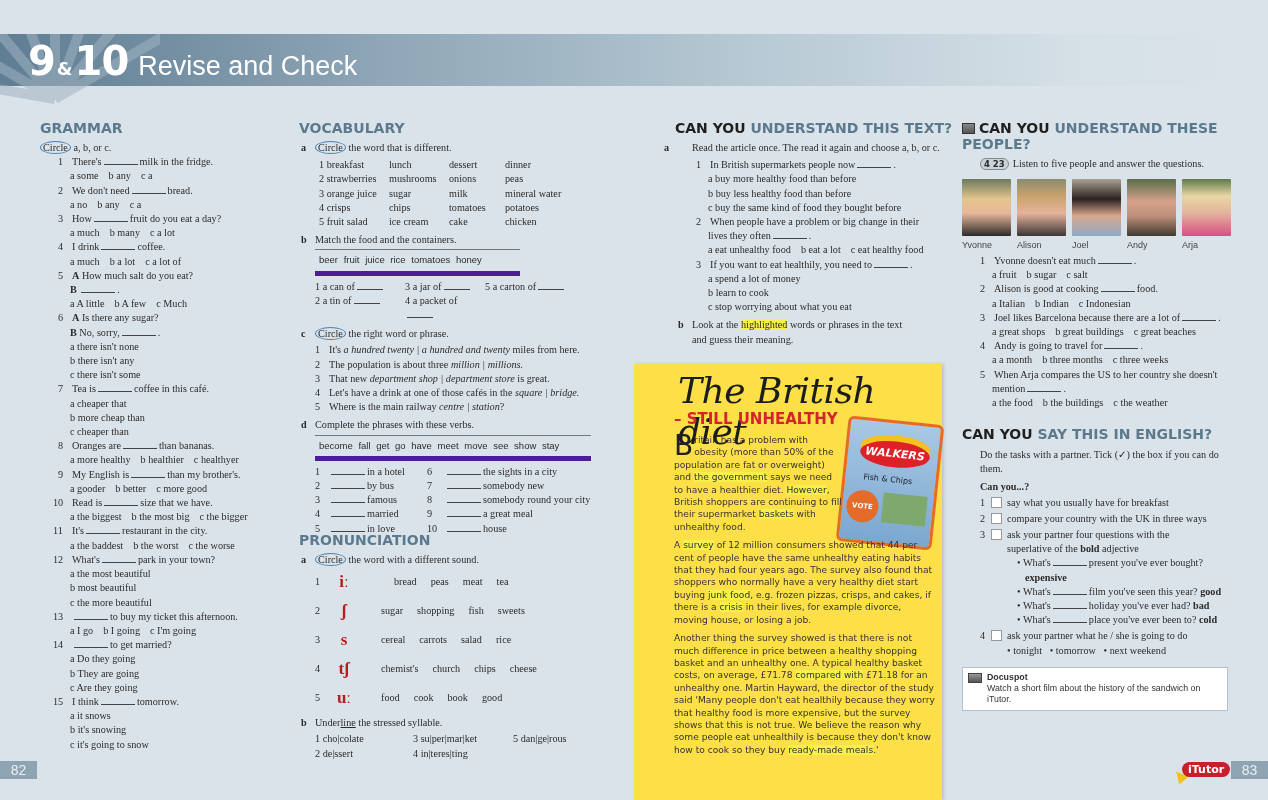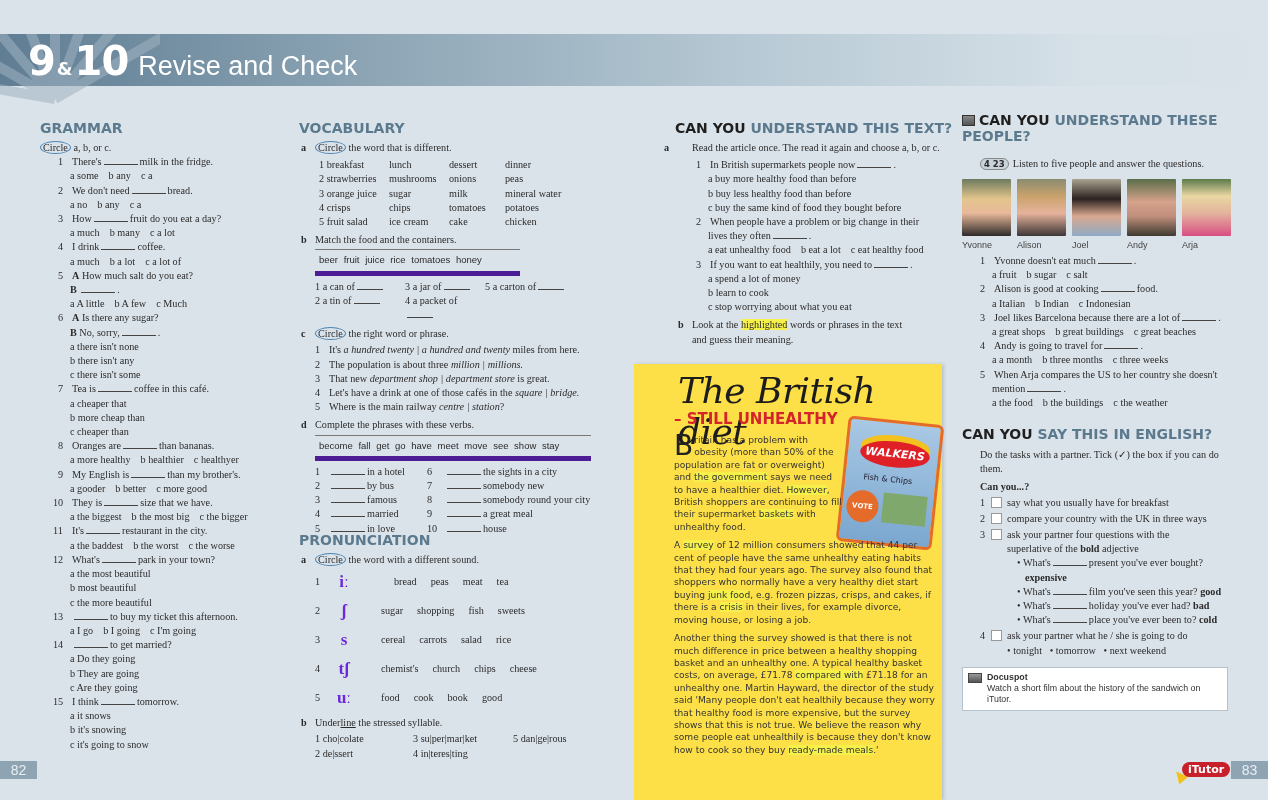--- a/index.html
+++ b/index.html
@@ -52,21 +52,21 @@
   .names { position: absolute; left: 962px; top: 240px; font-family: "Liberation Sans", sans-serif; font-size: 9px; color: #444; display: flex; }
   .names span { width: 55px; }
 
   .cb { display: inline-block; width: 11px; height: 11px; background: #fff; border: 1px solid #999; vertical-align: -2px; margin-right: 5px; }
   .docuspot { position: absolute; left: 962px; top: 667px; width: 266px; height: 44px; background: #fff; border: 1px solid #b5c2cc; font-family: "Liberation Sans", sans-serif; font-size: 8.8px; color: #333; padding: 4px 6px 0 24px; line-height: 11px; }
   .tv { position: absolute; left: 5px; top: 5px; width: 14px; height: 10px; background: linear-gradient(#999,#555); border: 1px solid #444; }
   .pagenum { position: absolute; top: 761px; width: 37px; height: 18px; background: #8fa4b3; color: #e8eef2; font-family: "Liberation Sans", sans-serif; font-size: 14px; text-align: center; line-height: 18px; }
   .itutor { position: absolute; left: 1182px; top: 762px; background: #c8202b; color: #fff; font: bold 11px "DejaVu Sans", sans-serif; padding: 1px 6px; border-radius: 8px; }
   .cursor { position: absolute; left: 1174px; top: 770px; width: 0; height: 0; border-left: 6px solid transparent; border-right: 6px solid transparent; border-bottom: 12px solid #f1c21b; transform: rotate(-40deg); }
   .audio { display: inline-block; border: 1px solid #888; border-radius: 8px; font: bold 8.5px "DejaVu Sans", sans-serif; padding: 0 3px; background: #c9d3da; margin-right: 4px; }
-  .ico-sym { display: inline-block; width: 30px; height: 24px; vertical-align: middle; font-size: 17px; color: #6d28d9; font-weight: bold; text-align: center; line-height: 24px; }
+  .ico-sym { display: inline-block; width: 30px; height: 24px; vertical-align: middle; font-size: 17px; color: #b91c1c; font-weight: bold; text-align: center; line-height: 24px; }
   .pron-row { display: flex; align-items: center; height: 29px; }
   .pron-row .words span { margin-right: 14px; }
   .tvicon { display: inline-block; width: 13px; height: 11px; background: linear-gradient(#888,#555); border: 1px solid #333; margin-right: 4px; vertical-align: -1px; }
 </style>
 </head>
 <body>
 
 <div class="page">
 
   <div class="banner">
@@ -128,21 +128,21 @@
     </div>
     <div>
       <div class="line ind1"><span class="n">8</span><span>Oranges are</span><span class="blank"></span><span>than bananas.</span></div>
       <div class="line ind2"><span class="opt">a  more healthy</span><span class="opt">b  healthier</span><span class="opt">c  healthyer</span></div>
     </div>
     <div>
       <div class="line ind1"><span class="n">9</span><span>My English is</span><span class="blank"></span><span>than my brother's.</span></div>
       <div class="line ind2"><span class="opt">a  gooder</span><span class="opt">b  better</span><span class="opt">c  more good</span></div>
     </div>
     <div>
-      <div class="line" style="padding-left:13px"><span class="n" style="width:19px">10</span><span>They is</span><span class="blank"></span><span>size that we have.</span></div>
+      <div class="line" style="padding-left:13px"><span class="n" style="width:19px">10</span><span>Read is</span><span class="blank"></span><span>size that we have.</span></div>
       <div class="line ind2"><span class="opt">a  the biggest</span><span class="opt">b  the most big</span><span class="opt">c  the bigger</span></div>
     </div>
     <div>
       <div class="line" style="padding-left:13px"><span class="n" style="width:19px">11</span><span>It's</span><span class="blank"></span><span>restaurant in the city.</span></div>
       <div class="line ind2"><span class="opt">a  the baddest</span><span class="opt">b  the worst</span><span class="opt">c  the worse</span></div>
     </div>
     <div>
       <div class="line" style="padding-left:13px"><span class="n" style="width:19px">12</span><span>What's</span><span class="blank"></span><span>park in your town?</span></div>
       <div class="line ind2">a  the most beautiful</div>
       <div class="line ind2">b  most beautiful</div>
@@ -305,21 +305,21 @@
       <div class="vote">VOTE</div>
       <div class="pic"></div>
     </div>
     <div class="art-body">
       <p style="width:168px"><span class="dropcap">B</span><span>ritain has a problem with obesity (more than 50% of the population are fat or overweight) and </span><span class="hl">the government</span><span> says we need to have a healthier diet. </span><span class="hl">However</span><span>, British shoppers are continuing to fill their supermarket </span><span class="hl">baskets</span><span> with unhealthy food.</span></p>
       <p><span>A </span><span class="hl">survey</span><span> of 12 million consumers showed that 44 per cent of people have the same unhealthy eating habits that they had four years ago. The survey also found that shoppers who normally have a very healthy diet start buying </span><span class="hl">junk food</span><span>, e.g. frozen pizzas, crisps, and cakes, if there is a </span><span class="hl">crisis</span><span> in their lives, for example divorce, moving house, or losing a job.</span></p>
       <p><span>Another thing the survey showed is that there is not much difference in price between a healthy shopping basket and an unhealthy one. A typical healthy basket costs, on average, £71.78 </span><span class="hl">compared with</span><span> £71.18 for an unhealthy one. Martin Hayward, the director of the study said 'Many people don't eat healthily because they worry that healthy food is more expensive, but the survey shows that this is not true. We believe the reason why some people eat unhealthily is because they don't know how to cook so they buy </span><span class="hl">ready-made meals</span><span>.'</span></p>
     </div>
   </div>
 
-  <div class="sec-head" style="left:962px;top:112px;line-height:16px">
+  <div class="sec-head" style="left:962px;top:120px;line-height:16px">
     <span class="tvicon"></span><span class="dark">CAN YOU </span><span>UNDERSTAND THESE</span><br>
     <span>PEOPLE?</span>
   </div>
   <div class="col" style="left:980px;top:157px;width:260px">
     <div class="line"><span class="audio">4 23</span><span>Listen to five people and answer the questions.</span></div>
   </div>
   <div class="photos">
     <div class="photo" style="background:linear-gradient(180deg,#6d7a5e 0%,#e3c58c 35%,#e8b89a 60%,#2d2a2a 100%)"></div>
     <div class="photo" style="background:linear-gradient(180deg,#8a8c70 0%,#c9a26c 30%,#e6b39b 60%,#3b3536 100%)"></div>
     <div class="photo" style="background:linear-gradient(180deg,#a9a291 0%,#2c2220 35%,#d9a88f 65%,#8faac4 100%)"></div>

